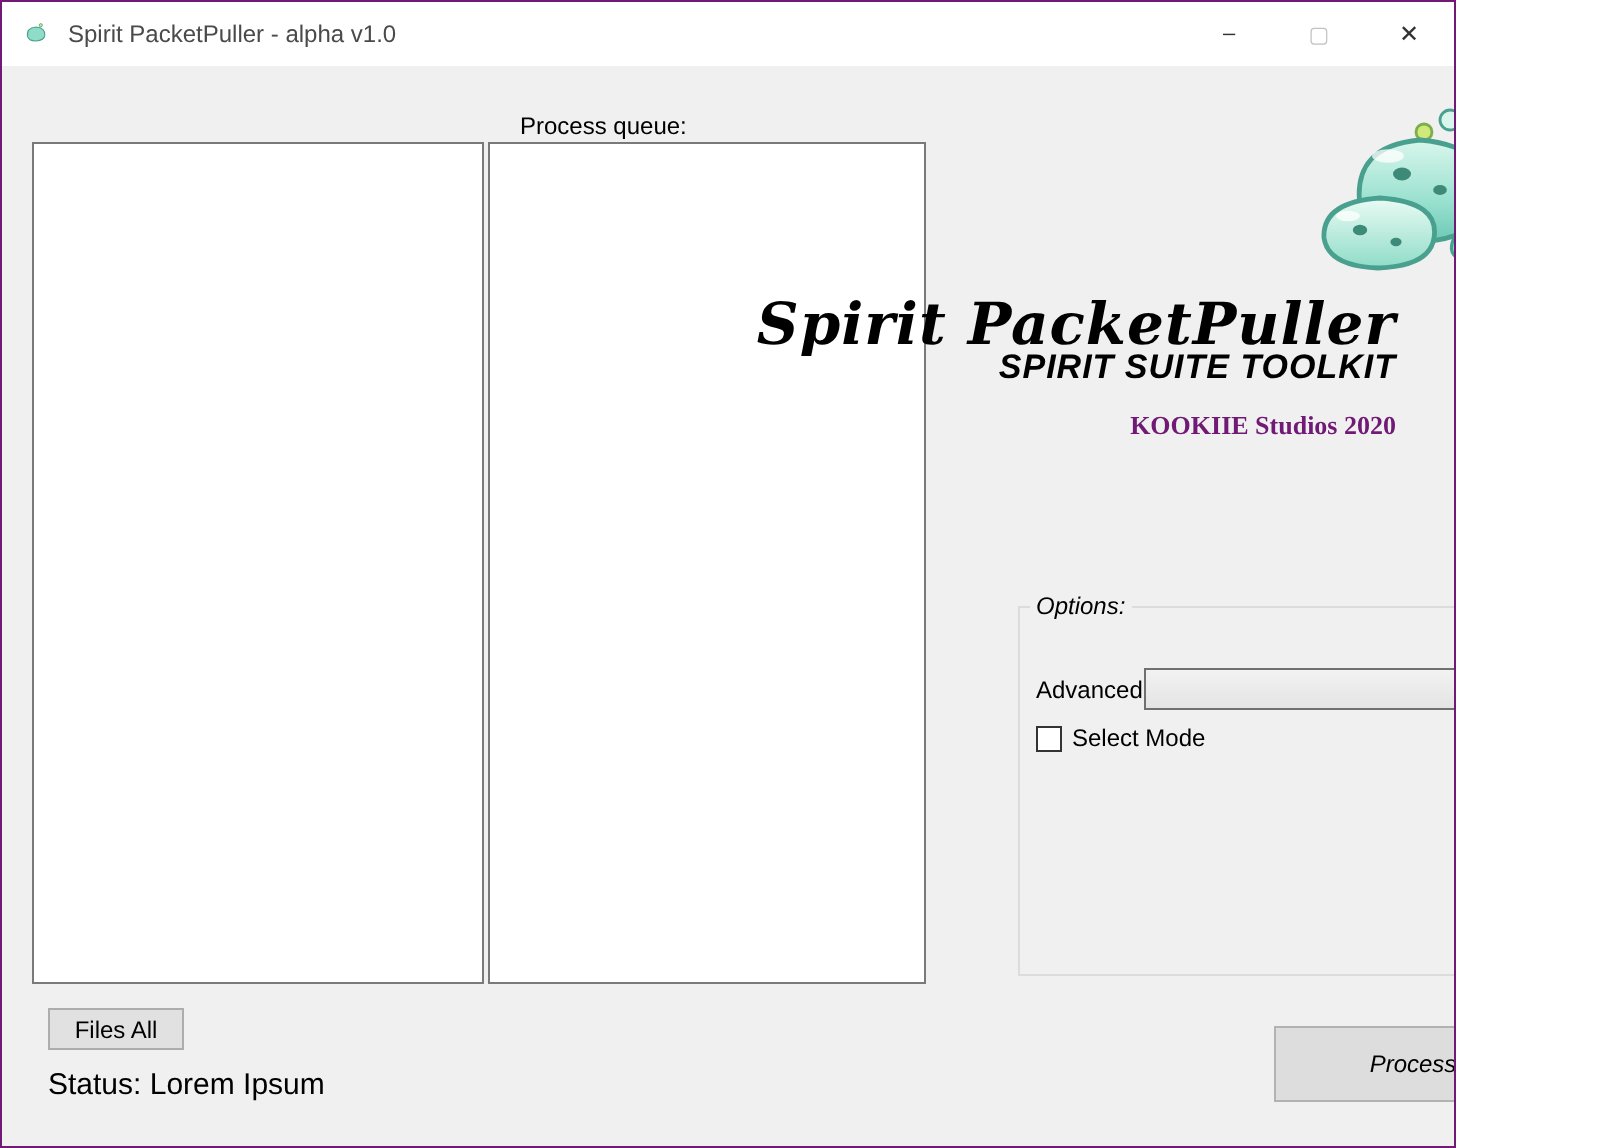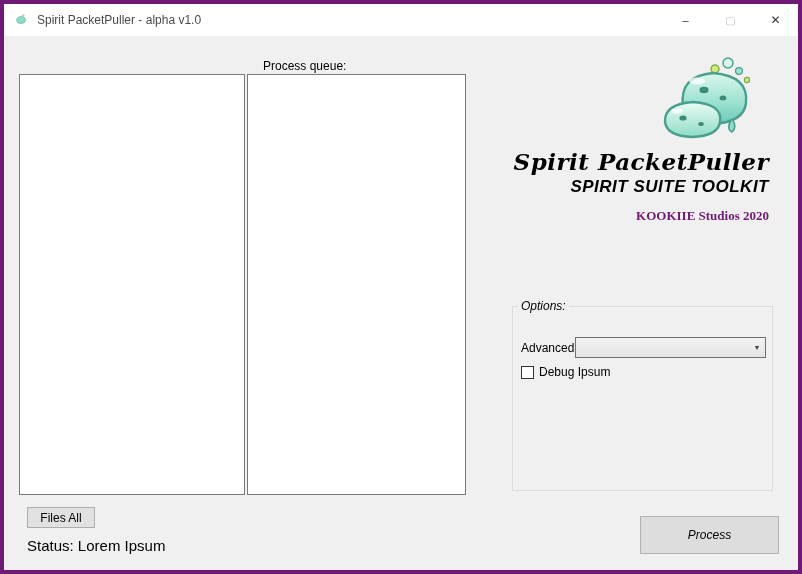--- a/index.html
+++ b/index.html
@@ -1,20 +1,20 @@
 <!DOCTYPE html>
 <html><head>
 <meta charset="utf-8">
 <style>
   html, body { margin:0; padding:0; background:#ffffff; }
   body { font-family: "Liberation Sans", sans-serif; font-size:12px; color:#000; }
 
   .window {
-    position:relative; width:802px; height:574px; box-sizing:border-box;
-    background:#f0f0f0; border:4px solid #701a75; overflow:hidden;
+    position:relative; width:728px; height:574px; box-sizing:border-box;
+    background:#f0f0f0; border:1px solid #701a75; overflow:hidden;
   }
 
   
   .titlebar {
     position:absolute; top:0; left:0; right:0; height:32px;
     background:#ffffff; display:flex; align-items:center;
   }
   .app-icon { width:16px; height:16px; margin-left:9px; display:inline-block; }
   .titlebar .title { margin-left:8px; font-size:12px; color:#4a4a4a; }
   .caption-buttons { margin-left:auto; display:flex; height:32px; }
@@ -36,21 +36,21 @@
     position:absolute; background:#ffffff; border:1px solid #7a7a7a; box-sizing:border-box;
   }
   .files-list { left:15px;  top:38px; width:226px; height:421px; }
   .queue-list { left:243px; top:38px; width:219px; height:421px; }
 
   
   .logo { position:absolute; left:645px; top:20px; width:120px; height:90px; }
   .brand-title {
     position:absolute; right:29px; top:112px;
     font-family:"DejaVu Serif", "Liberation Serif", serif;
-    font-weight:bold; font-style:italic; font-size:23px; color:#000; white-space:nowrap;
+    font-weight:bold; font-style:italic; font-size:29px; color:#000; white-space:nowrap;
     letter-spacing:0.5px;
   }
   .brand-subtitle {
     position:absolute; right:29px; top:141px;
     font-weight:bold; font-size:17px; color:#000; white-space:nowrap; letter-spacing:0.5px;
     font-style:italic;
   }
   .brand-credit {
     position:absolute; right:29px; top:172px;
     font-family:"Liberation Serif", serif; font-weight:bold; font-size:13px; color:#701a75;
@@ -157,21 +157,21 @@
 
     <fieldset class="options-group">
       <legend>Options:</legend>
       <span class="adv-label">Advanced:</span>
       <div class="combobox">
         <span class="combo-value"></span>
         <span class="combo-arrow">▼</span>
       </div>
       <label class="checkbox-row">
         <span class="checkbox"></span>
-        <span>Debug Ipsum</span>
+        <span>Select Mode</span>
       </label>
     </fieldset>
 
     <button class="btn select-all">Files All</button>
     <div class="status">Status: Lorem Ipsum</div>
     <button class="btn process">Process</button>
 
   </div>
 </div>
 

